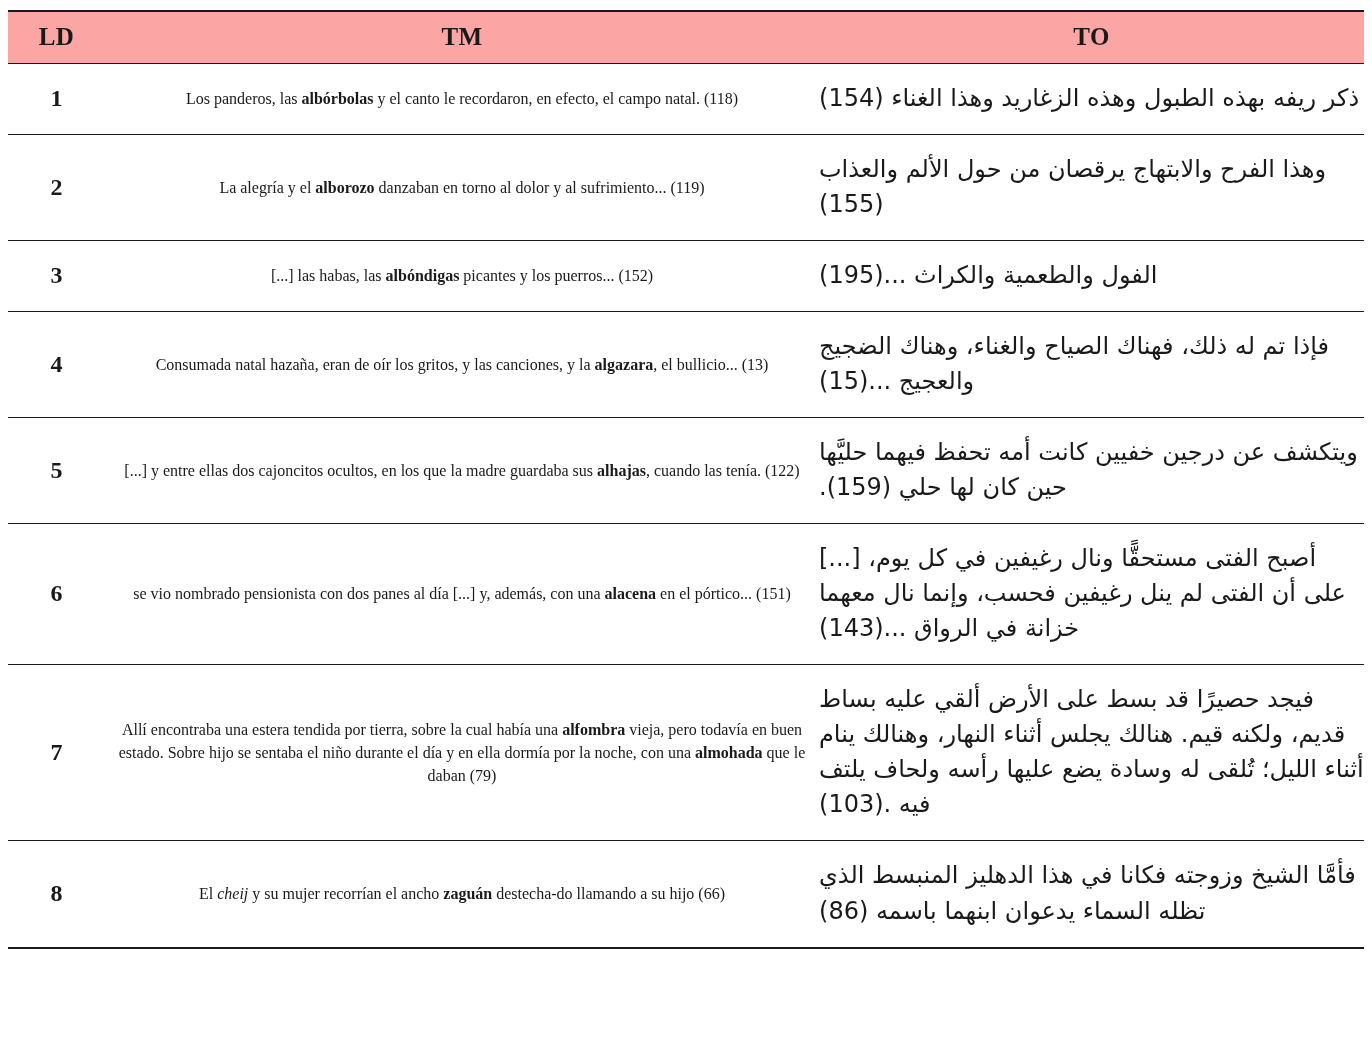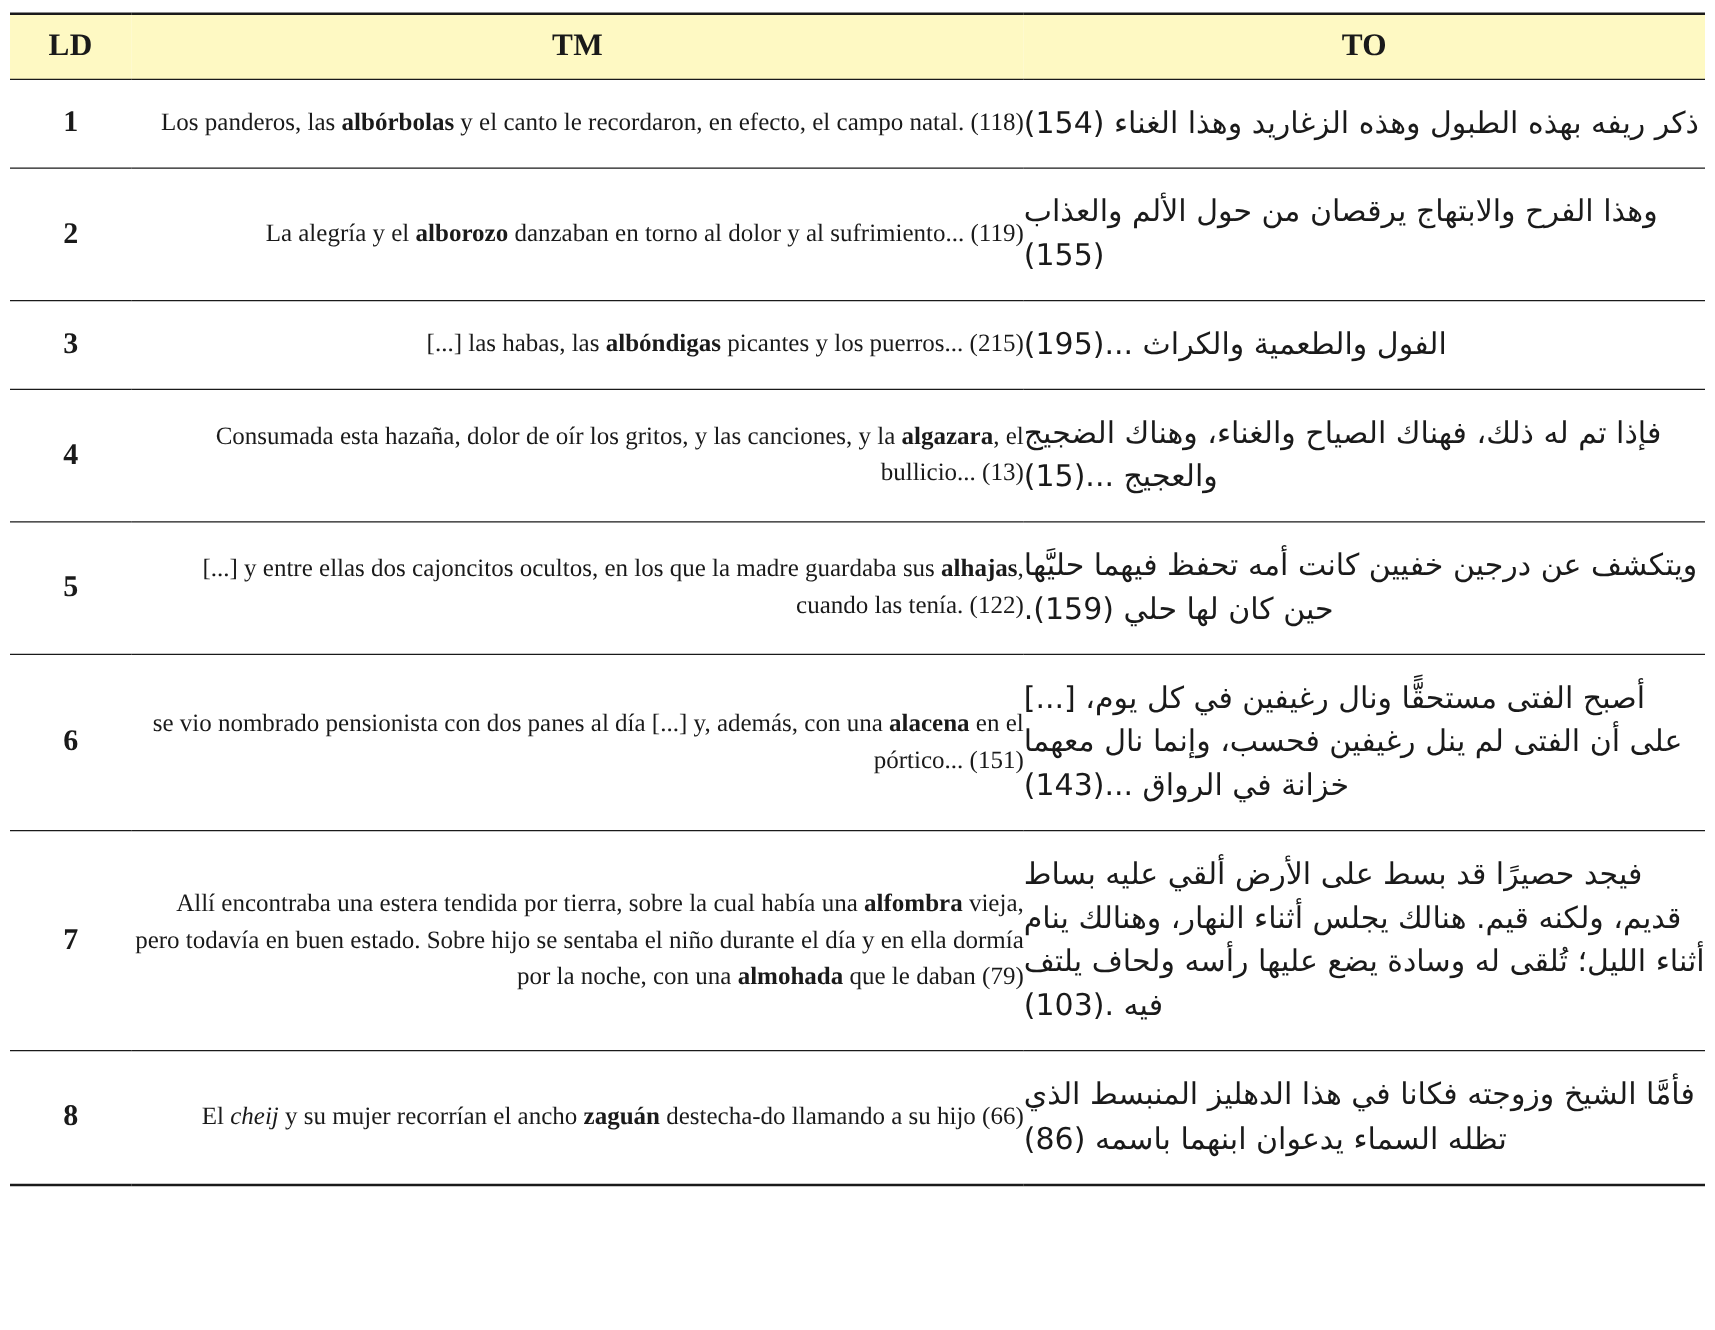--- a/index.html
+++ b/index.html
@@ -23,21 +23,21 @@
   }
 
   table.data-table {
     width: 100%;
     border-collapse: collapse;
     table-layout: fixed;
   }
 
   
   thead tr.header-row {
-    background: #fef9c3;
+    background: #fca5a5;
   }
   thead th {
     font-weight: bold;
     font-size: 25px;
     letter-spacing: 0.3px;
     padding: 11px 0 12px 0;
     border-top: 2.5px solid #1a1a1a;
     border-bottom: 1.6px solid #1a1a1a;
     text-align: center;
     vertical-align: middle;
@@ -56,25 +56,25 @@
     border-bottom: 2.2px solid #1a1a1a;
   }
 
   td.cell-ld {
     text-align: center;
     font-weight: bold;
     font-size: 24px;
   }
 
   td.cell-tm {
-    font-size: 20px;
+    font-size: 16px;
     line-height: 1.44;
     padding-left: 22px;
     padding-right: 18px;
-    text-align: right;
+    text-align: center;
     hyphens: manual;
   }
   td.cell-tm b { font-weight: bold; }
   td.cell-tm i { font-style: italic; }
 
   td.cell-to {
     font-size: 24px;
     line-height: 1.46;
     direction: rtl;
     text-align: left;
@@ -104,27 +104,27 @@
       </tr>
 
       <tr class="data-row">
         <td class="cell-ld">2</td>
         <td class="cell-tm"><span>La alegría y el </span><b>alborozo</b><span> danzaban en torno al dolor y al sufrimiento... (119)</span></td>
         <td class="cell-to">وهذا الفرح والابتهاج يرقصان من حول الألم والعذاب (155)</td>
       </tr>
 
       <tr class="data-row">
         <td class="cell-ld">3</td>
-        <td class="cell-tm"><span>[...] las habas, las </span><b>albóndigas</b><span> picantes y los puerros... (215)</span></td>
+        <td class="cell-tm"><span>[...] las habas, las </span><b>albóndigas</b><span> picantes y los puerros... (152)</span></td>
         <td class="cell-to">الفول والطعمية والكراث ...(195)</td>
       </tr>
 
       <tr class="data-row">
         <td class="cell-ld">4</td>
-        <td class="cell-tm"><span>Consumada esta hazaña, dolor de oír los gritos, y las canciones, y la </span><b>algazara</b><span>, el bullicio... (13)</span></td>
+        <td class="cell-tm"><span>Consumada natal hazaña, eran de oír los gritos, y las canciones, y la </span><b>algazara</b><span>, el bullicio... (13)</span></td>
         <td class="cell-to">فإذا تم له ذلك، فهناك الصياح والغناء، وهناك الضجيج والعجيج ...(15)</td>
       </tr>
 
       <tr class="data-row">
         <td class="cell-ld">5</td>
         <td class="cell-tm"><span>[...] y entre ellas dos cajoncitos ocultos, en los que la madre guardaba sus </span><b>alhajas</b><span>, cuando las tenía. (122)</span></td>
         <td class="cell-to">ويتكشف عن درجين خفيين كانت أمه تحفظ فيهما حليَّها حين كان لها حلي (159).</td>
       </tr>
 
       <tr class="data-row">

